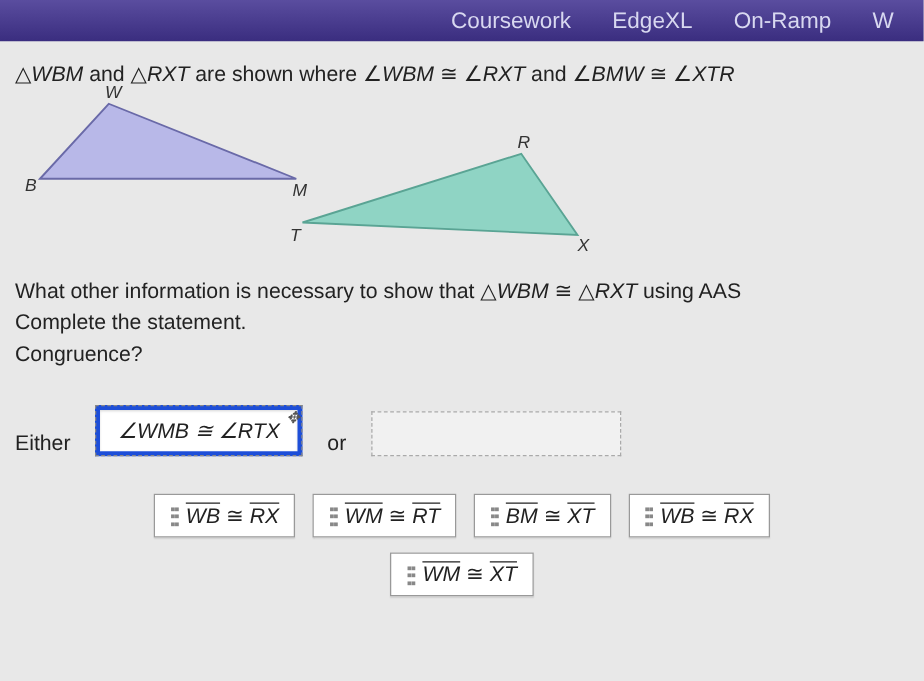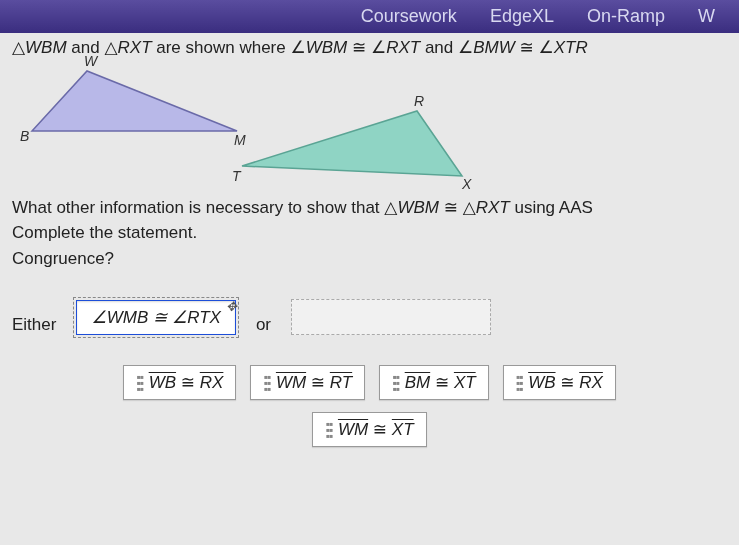--- a/index.html
+++ b/index.html
@@ -19,49 +19,49 @@
       font-size: 18px;
       text-align: right;
       padding-right: 10px;
     }
     .nav-item {
       display: inline-block;
       padding: 2px 14px;
       color: #d8d8f0;
     }
     .content {
-      padding: 0 12px 12px 12px;
+      padding: 12px 12px 12px 12px;
       font-size: 17px;
       color: #222;
     }
     .problem-text {
       line-height: 1.5;
       padding-top: 2px;
     }
     .problem-text .line1 { font-size: 17px; }
     .diagrams {
       position: relative;
       height: 130px;
       margin-top: -10px;
     }
     .question {
-      margin-top: 14px;
+      margin-top: 27px;
       font-size: 17px;
       line-height: 1.5;
     }
     .answer-row {
       margin-top: 28px;
       display: flex;
       align-items: flex-end;
       gap: 20px;
       font-size: 17px;
       flex-wrap: wrap;
     }
     .filled-slot {
-      border: 1px solid #1d4ed8;
+      border: 4px solid #1d4ed8;
       background: #fff;
       padding: 6px 14px;
       font-style: italic;
       position: relative;
       box-shadow: 0 1px 2px rgba(0,0,0,0.15) inset;
     }
     .filled-slot::before {
       content: "";
       position: absolute;
       inset: -4px;

